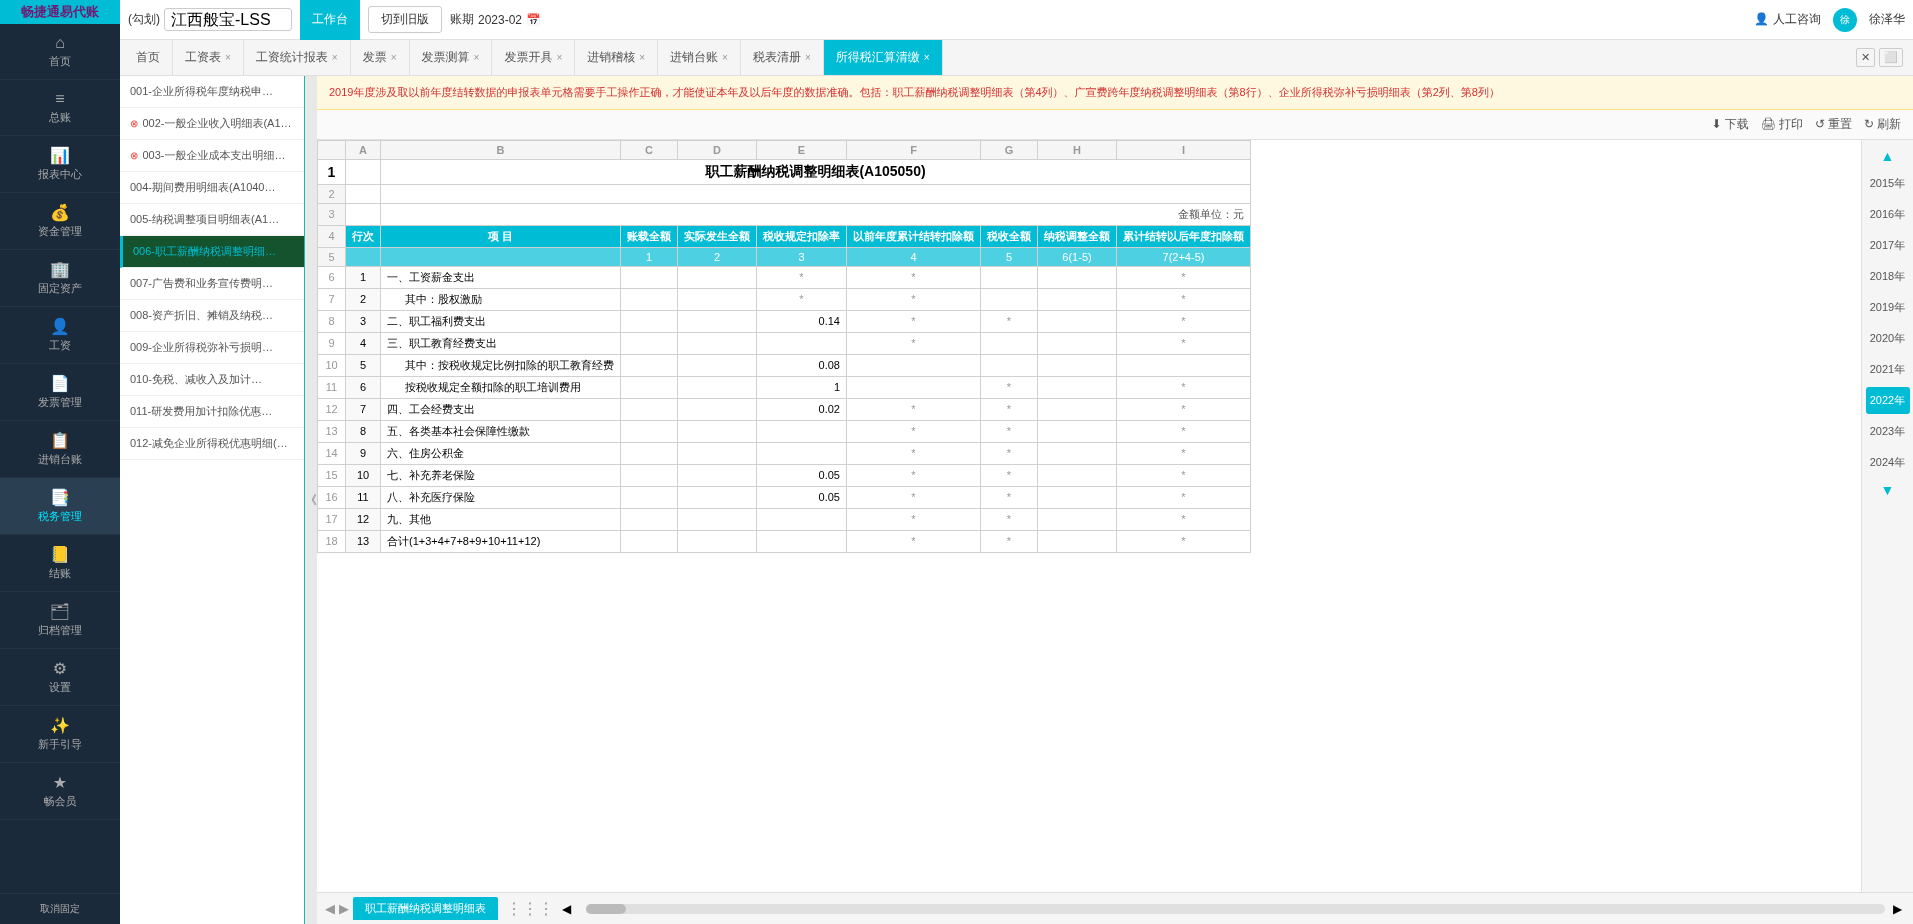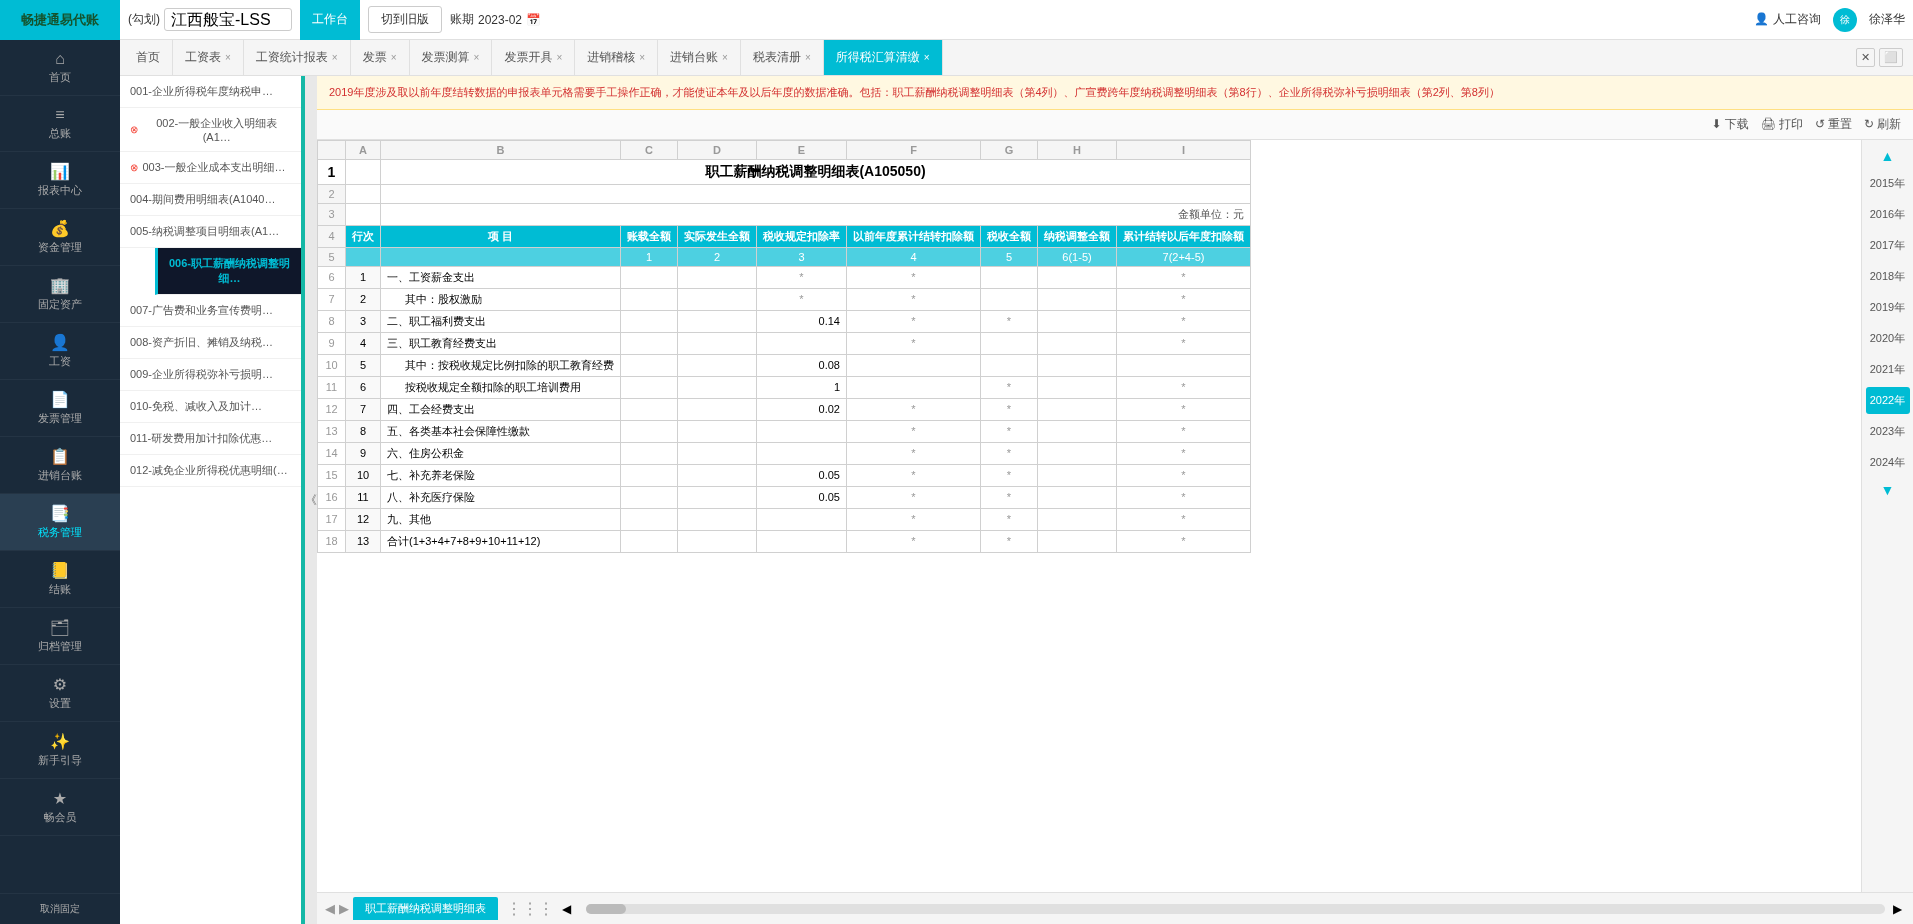--- a/index.html
+++ b/index.html
@@ -11,24 +11,24 @@
       background: #1a2a3a;
       display: flex;
       flex-direction: column;
       flex-shrink: 0;
       height: 100%;
     }
     .sidebar-logo {
       background: #00bcd4;
       padding: 8px 6px;
       text-align: center;
-      color: #14532d;
+      color: #701a75;
       font-size: 13px;
       font-weight: bold;
-      height: 40px;
+      height: 24px;
       display: flex;
       align-items: center;
       justify-content: center;
     }
     .sidebar-item {
       display: flex;
       flex-direction: column;
       align-items: center;
       padding: 10px 4px;
       color: #aaa;
@@ -164,36 +164,35 @@
     .content-area {
       flex: 1;
       display: flex;
       overflow: hidden;
     }
 
     
     .form-list-panel {
       width: 185px;
       background: #fff;
-      border-right: 4px solid #14b8a6;
+      border-right: 1px solid #14b8a6;
       overflow-y: auto;
       flex-shrink: 0;
-      text-align: center;
     }
     .form-list-item {
       padding: 8px 10px;
       font-size: 11px;
       color: #555;
       cursor: pointer;
       border-bottom: 1px solid #f0f0f0;
       display: flex;
       align-items: center;
       gap: 4px;
     }
-    .form-list-item.active { background: #0f172a; color: #00bcd4; font-weight: bold; border-left: 3px solid #00bcd4; margin-left: 35px; }
+    .form-list-item.active { background: #14532d; color: #00bcd4; font-weight: normal; border-left: 3px solid #00bcd4; }
     .form-list-item .err-icon { color: #f44336; font-size: 10px; }
 
     
     .collapse-btn {
       width: 12px;
       background: #e8e8e8;
       cursor: pointer;
       display: flex;
       align-items: center;
       justify-content: center;

